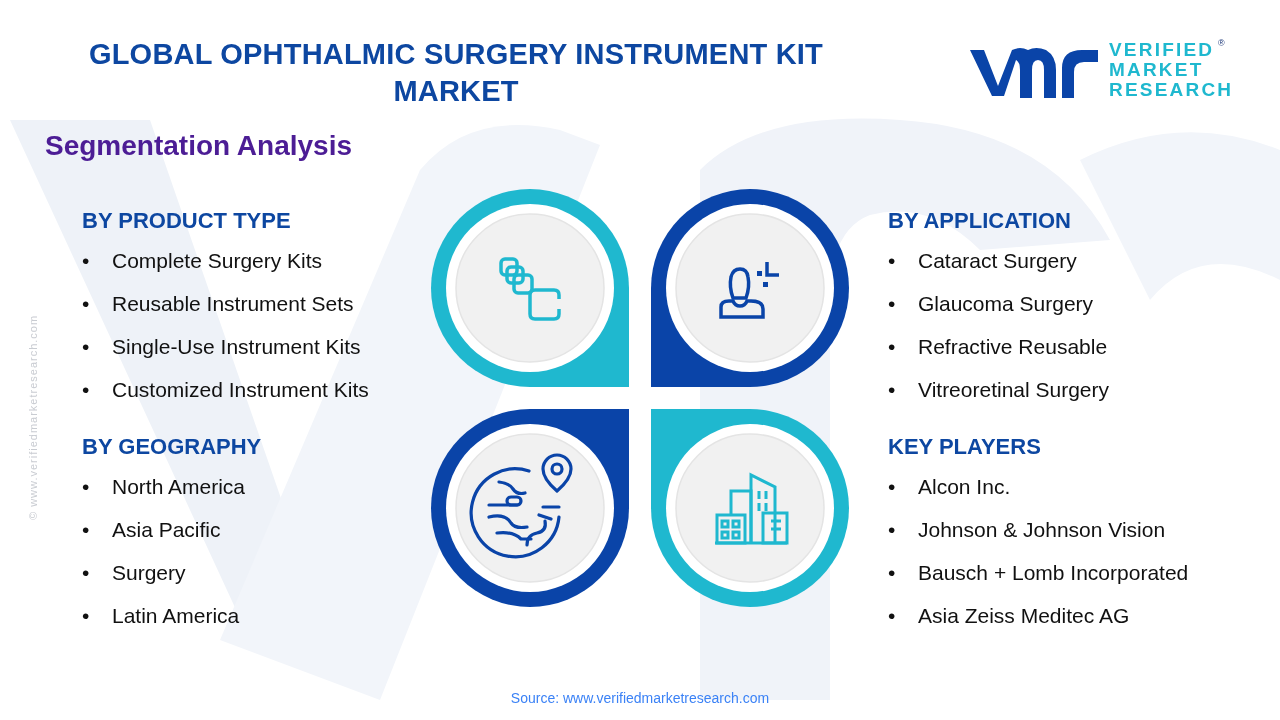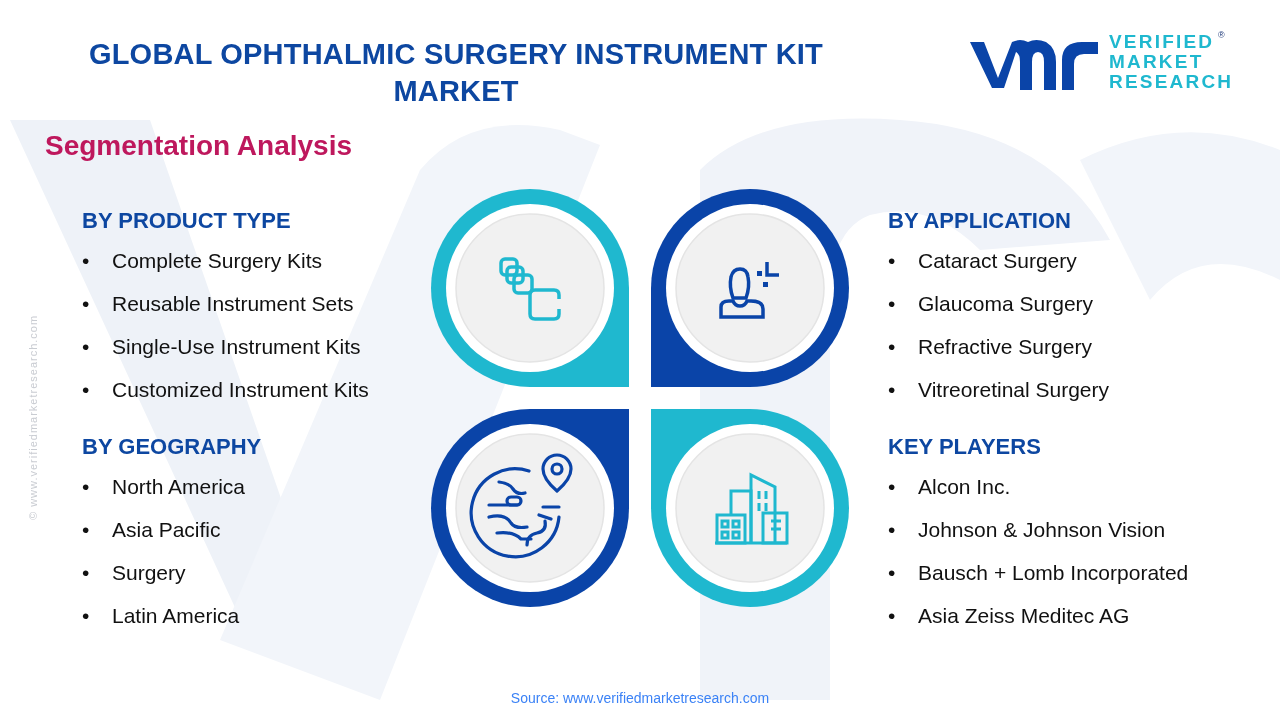--- a/index.html
+++ b/index.html
@@ -9,23 +9,23 @@
     font-family:"Liberation Sans", "DejaVu Sans", sans-serif;
   }
   .watermark-bg { position:absolute; left:0; top:0; width:1280px; height:720px; z-index:0; }
   .title {
     position:absolute; left:46px; top:36px; width:820px;
     color:#0d47a1; font-weight:bold; font-size:29px; line-height:37px;
     letter-spacing:0.2px; z-index:2;text-align:center;
   }
   .subtitle {
     position:absolute; left:45px; top:130px;
-    color:#be185d; font-weight:bold; font-size:28px; z-index:2;
+    color:#4c1d95; font-weight:bold; font-size:28px; z-index:2;
   }
-  .logo { position:absolute; left:966px; top:32px; width:270px; height:64px; z-index:2; }
+  .logo { position:absolute; left:966px; top:40px; width:270px; height:64px; z-index:2; }
   .logo-text {
     position:absolute; left:143px; top:0; color:#1fb8cf; font-weight:bold;
     font-size:19px; line-height:20px; letter-spacing:2.2px;
   }
   .logo-reg { position:absolute; left:252px; top:-2px; font-size:9px; color:#1f3a7a; }
   .side-wm {
     position:absolute; left:27px; top:520px; transform-origin:0 0; transform:rotate(-90deg);
     font-size:11px; color:#c9ccd2; letter-spacing:1px; white-space:nowrap; z-index:2;
   }
   .section { position:absolute; z-index:2; }
@@ -98,21 +98,21 @@
     <li><span class="bullet">•</span><span>Surgery</span></li>
     <li><span class="bullet">•</span><span>Latin America</span></li>
   </ul>
 </div>
 
 <div class="section sec-app">
   <h3>BY APPLICATION</h3>
   <ul>
     <li><span class="bullet">•</span><span>Cataract Surgery</span></li>
     <li><span class="bullet">•</span><span>Glaucoma Surgery</span></li>
-    <li><span class="bullet">•</span><span>Refractive Surgery</span></li>
+    <li><span class="bullet">•</span><span>Refractive Reusable</span></li>
     <li><span class="bullet">•</span><span>Vitreoretinal Surgery</span></li>
   </ul>
 </div>
 
 <div class="section sec-players">
   <h3>KEY PLAYERS</h3>
   <ul>
     <li><span class="bullet">•</span><span>Alcon Inc.</span></li>
     <li><span class="bullet">•</span><span>Johnson &amp; Johnson Vision</span></li>
     <li><span class="bullet">•</span><span>Bausch + Lomb Incorporated</span></li>

